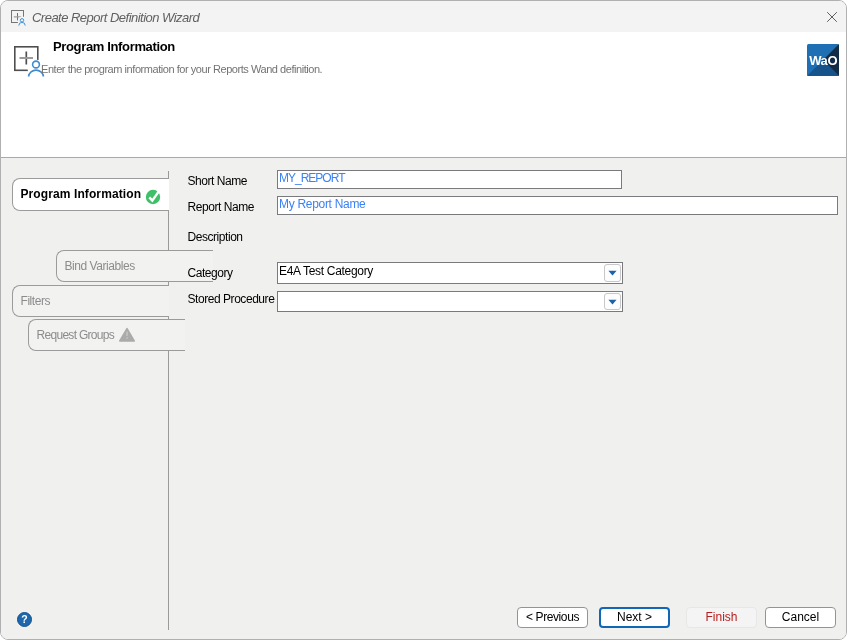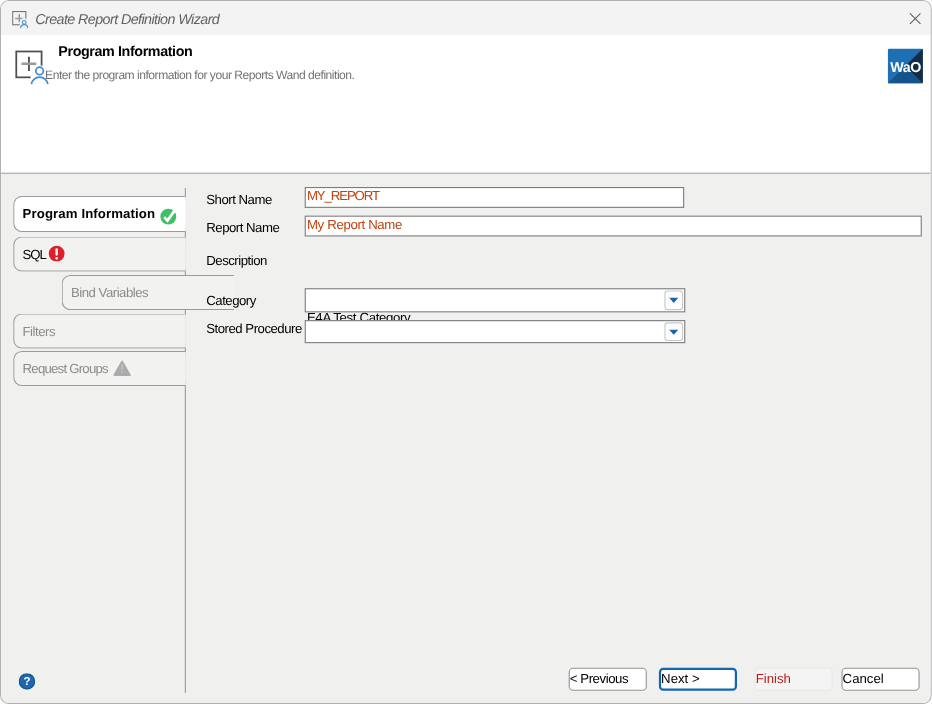--- a/index.html
+++ b/index.html
@@ -20,34 +20,34 @@
   #vline { position:absolute; left:167px; top:13px; width:1px; height:459px; background:#9a9a9a; }
   .tab { position:absolute; left:11px; width:157px; height:32px;
          border:1px solid #9b9b9b; border-right:none; border-radius:8px 0 0 8px;
          background:#f2f2f1; font-size:12px; color:#8c8c8c;
          display:flex; align-items:center; padding-left:7.5px; letter-spacing:-0.45px; }
   .tab svg { position:absolute; }
   #tab1 { top:19.5px; height:33px; background:#fff; color:#000; font-weight:bold; z-index:2; letter-spacing:0.1px; }
   #tab2 { top:56.5px; color:#000; letter-spacing:-1px; }
   #tab3 { top:92px;margin-left:44px; }
   #tab4 { top:126.5px; }
-  #tab5 { top:161px; letter-spacing:-0.7px; }
+  #tab5 { top:161px; letter-spacing:-0.7px;margin-left:16px; }
   
   .lbl { position:absolute; left:186.5px; font-size:12px; color:#000; letter-spacing:-0.45px; }
   .inp { position:absolute; left:276px; background:#fff; border:1px solid #7a7a7e;
-         font-size:12px; color:#c2410c; padding:0 0 0 1px; line-height:14px; overflow:hidden; white-space:nowrap; letter-spacing:-0.3px; }
+         font-size:12px; color:#3b82f6; padding:0 0 0 1px; line-height:14px; overflow:hidden; white-space:nowrap; letter-spacing:-0.3px; }
   .combo { position:absolute; left:276px; background:#fff; border:1px solid #7a7a7e; font-size:12px; letter-spacing:-0.3px; }
-  .combo .txt { position:absolute; left:1px; top:19px; line-height:14px; }
+  .combo .txt { position:absolute; left:1px; top:1px; line-height:14px; }
   .combo .btn { position:absolute; right:1px; top:1px; bottom:1px; width:17px;
                 background:#fdfdfd; border:1px solid #c8c8c8; border-radius:3px;
                 display:flex; align-items:center; justify-content:center; }
   
   .fbtn { position:absolute; top:449px; height:21px; width:71px; background:#fff;
           border:1px solid #949494; border-radius:4px; font-size:12px; color:#000;
-          line-height:19px; }
+          text-align:center; line-height:19px; }
 </style>
 </head>
 <body>
 <div id="dlg">
   <div id="titlebar">
     <svg class="abs" style="left:9.5px;top:8.5px" width="15" height="16" viewBox="0 0 15 16">
       <rect x="0.5" y="0.5" width="12" height="12" fill="none" stroke="#757575" stroke-width="1"></rect>
       <path d="M6.5 3 V 10.5" stroke="#6e6e6e" stroke-width="1" fill="none"></path>
       <path d="M2.8 6.8 H 10.2" stroke="#9c9c9c" stroke-width="1.2" fill="none"></path>
       <circle cx="11" cy="11" r="4.4" fill="#f3f3f3"></circle>
@@ -76,27 +76,20 @@
       <polygon points="32,0 16,16 32,32" fill="#132c45"></polygon>
       <text x="16.2" y="21" font-size="13" font-weight="bold" fill="#fff" text-anchor="middle" letter-spacing="-0.4" font-family="Liberation Sans, sans-serif">WaO</text>
     </svg>
   </div>
   <div id="content">
     <div id="vline"></div>
     <div class="tab" id="tab1">Program Information
       <svg style="left:132px;top:9.5px" width="17" height="17" viewBox="0 0 17 17">
         <circle cx="8" cy="9" r="7.2" fill="#3fbf68"></circle>
         <path d="M4.3 9.4 L 7.3 12.6 L 13.8 3.4" stroke="#fff" stroke-width="2.5" fill="none"></path>
-      </svg>
-    </div>
-    <div class="tab" id="tab2">SQL
-      <svg style="left:31px;top:7px" width="15" height="15" viewBox="0 0 15 15">
-        <circle cx="7.5" cy="7.5" r="7.2" fill="#e01f2d"></circle>
-        <rect x="6.4" y="2.6" width="2.2" height="6.8" rx="1" fill="#fff"></rect>
-        <rect x="6.4" y="10.7" width="2.2" height="2.2" rx="0.6" fill="#fff"></rect>
       </svg>
     </div>
     <div class="tab" id="tab3">Bind Variables</div>
     <div class="tab" id="tab4">Filters</div>
     <div class="tab" id="tab5">Request Groups
       <svg style="left:90px;top:6.5px" width="16" height="15" viewBox="0 0 16 15">
         <path d="M8 1.6 L 15.2 14 H 0.8 Z" fill="#ababab" stroke="#ababab" stroke-width="1.6" stroke-linejoin="round"></path>
         <rect x="7.2" y="4.4" width="1.7" height="4.8" rx="0.8" fill="#c2c2c2"></rect>
         <rect x="7.2" y="10.2" width="1.7" height="1.7" rx="0.6" fill="#c2c2c2"></rect>
       </svg>

